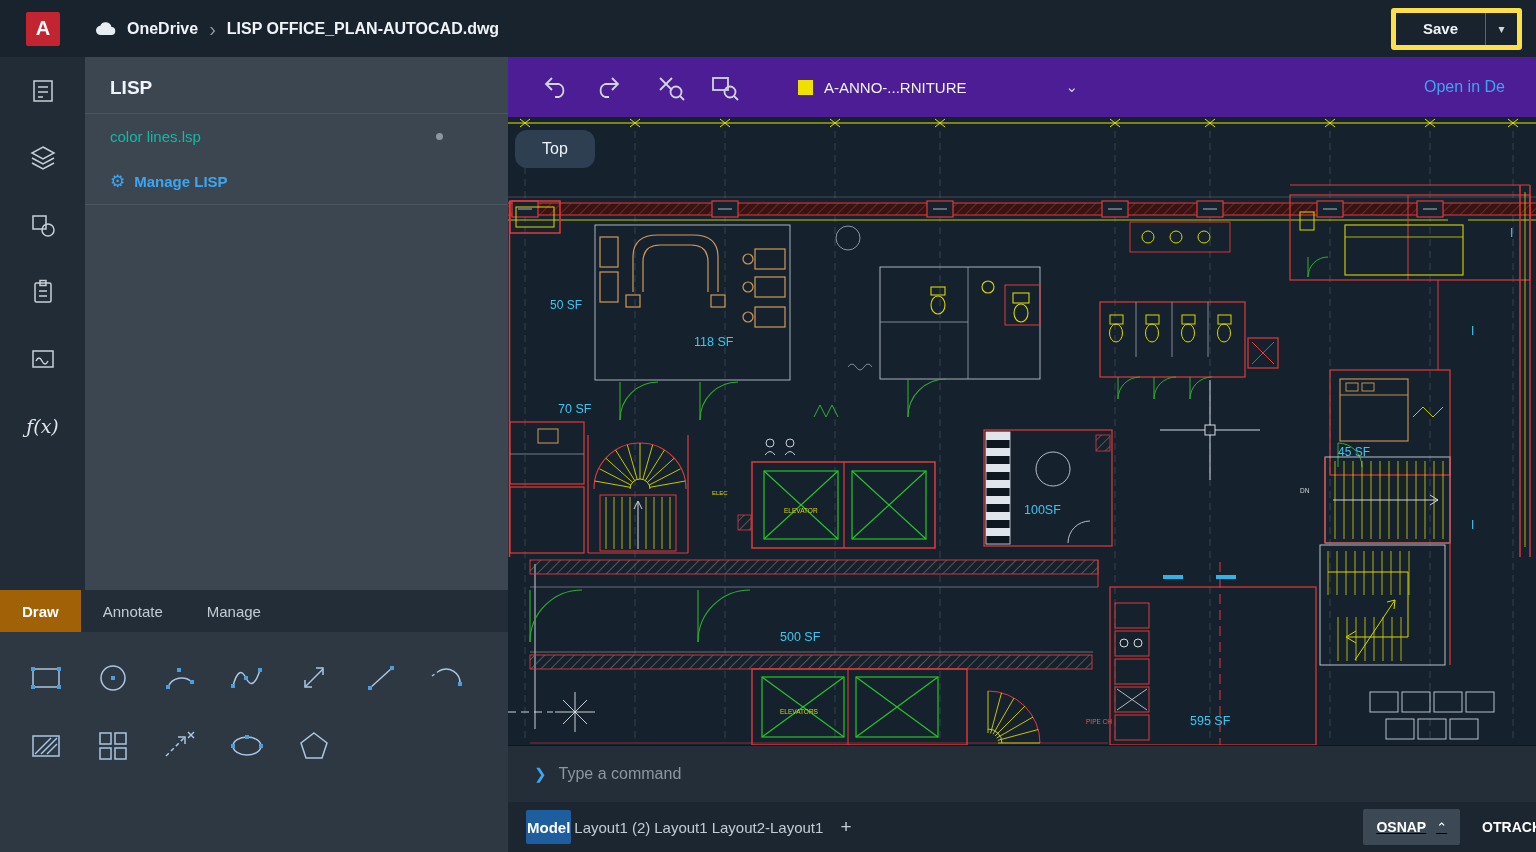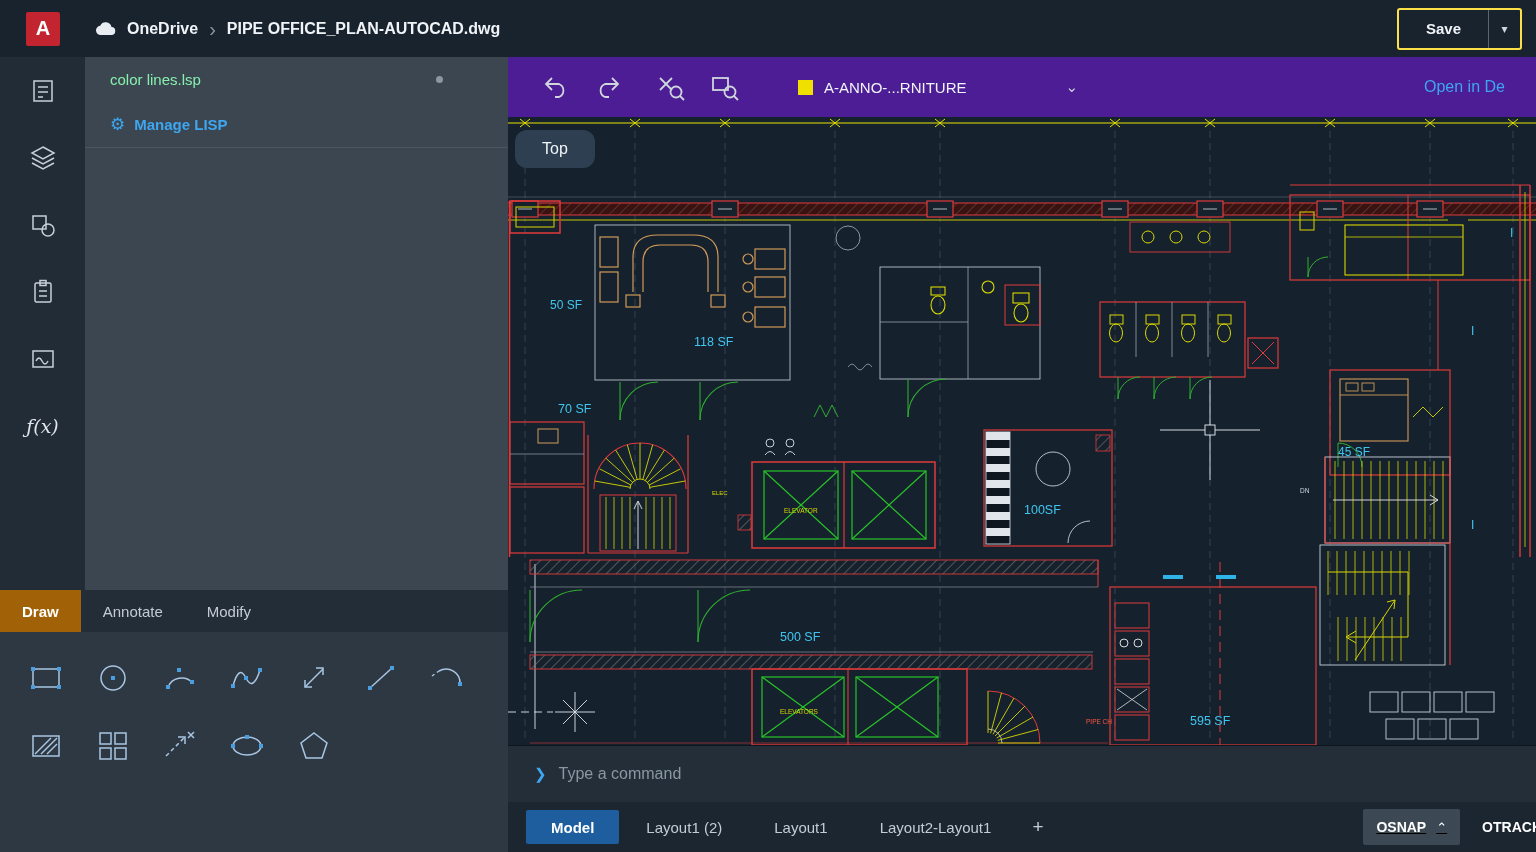--- a/index.html
+++ b/index.html
@@ -11,41 +11,41 @@
   #topbar { left:0; top:0; width:1536px; height:57px; background:#19232d;
     display:flex; align-items:center; }
   #logo { width:34px; height:34px; margin-left:26px; background:#c2252f;
     color:#fff; font-weight:bold; font-size:20px; display:flex;
     align-items:center; justify-content:center; border-radius:2px; }
   #breadcrumb { display:flex; align-items:center; margin-left:34px; gap:9px; }
   #breadcrumb .cloud { color:#e8edf2; display:flex; }
   #breadcrumb .crumb { color:#f0f4f8; font-weight:bold; font-size:16px; }
   #breadcrumb .sep { color:#8b97a1; font-size:20px; line-height:1; padding:0 2px; }
   #save-group { margin-left:auto; margin-right:14px; display:flex; height:42px;
-    border:2px solid #fde047; border-radius:3px; overflow:hidden; }
+    border:5px solid #fde047; border-radius:3px; overflow:hidden; }
   #save-btn { color:#f0f4f8; font-size:15px; font-weight:bold; padding:0 27px;
     display:flex; align-items:center; cursor:pointer; }
   #save-caret { width:32px; display:flex; align-items:center; justify-content:center;
     border-left:1px solid #5a6570; color:#cfd6dc; font-size:12px; cursor:pointer; }
 
   
   #icon-strip { left:0; top:57px; width:85px; height:533px; background:#222c36; }
   .strip-icon { width:85px; height:67px; display:flex; align-items:center;
     justify-content:center; cursor:pointer; color:#dfe5ea; }
   .strip-icon svg { stroke:#c7d0d9; fill:none; stroke-width:1.5; }
   .fx-glyph { font-size:19px; font-style:italic; color:#dfe5ea;
     font-family:"DejaVu Serif",serif;text-align:right; }
 
   
   #lisp-panel { left:85px; top:57px; width:423px; height:533px; background:#3b4651; }
   #lisp-title { color:#f0f4f8; font-size:19px; font-weight:bold;
     padding:20px 25px 14px 25px; border-bottom:1px solid #4b5661; }
   .lisp-item { height:45px; display:flex; align-items:center; padding:0 25px;
     cursor:pointer; }
-  .lisp-item-label { color:#86efac; font-size:15px; }
+  .lisp-item-label { color:#14b8a6; font-size:15px; }
   .lisp-dot { width:7px; height:7px; border-radius:50%; background:#8b97a1;
     margin-left:auto; margin-right:40px; }
   #manage-row { height:46px; display:flex; align-items:center; padding:0 25px;
     gap:9px; border-bottom:1px solid #4b5661; cursor:pointer; }
   #manage-row .gear { color:#3ea6f0; font-size:17px; line-height:1; }
   #manage-label { color:#3ea6f0; font-size:15px; font-weight:bold; }
 
   
   #tool-area { left:0; top:590px; width:508px; height:262px; background:#2e3842; }
   #ribbon-tabs { height:42px; background:#232d37; display:flex; align-items:stretch; }
@@ -84,21 +84,21 @@
 
   
   #command-bar { left:508px; top:745px; width:1028px; height:57px; background:#232e39;
     display:flex; align-items:center; border-top:1px solid #0d151d; }
   #cmd-chevron { color:#3ea6f0; font-size:15px; margin-left:26px; font-weight:bold; }
   #cmd-placeholder { color:#8b97a1; font-size:16px; margin-left:12px; }
 
   
   #tabbar { left:508px; top:802px; width:1028px; height:50px; background:#1b2631;
     display:flex; align-items:center; }
-  .doc-tab { padding:0 25px; height:34px; display:flex; align-items:center;
+  .doc-tab { padding:0 1px; height:34px; display:flex; align-items:center;
     color:#c3ccd4; font-size:15px; cursor:pointer; margin-left:2px; border-radius:2px; }
   .doc-tab.active { background:#1e5e9e; color:#ffffff; font-weight:bold; }
   #tab-add { color:#c3ccd4; font-size:19px; padding:0 16px; cursor:pointer; }
   #osnap-chip { margin-left:auto; background:#3c4853; height:36px; border-radius:2px;
     display:flex; align-items:center; gap:10px; padding:0 13px; cursor:pointer;text-decoration:underline; }
   #osnap-chip .lbl { color:#ffffff; font-size:14px; font-weight:bold; }
   #osnap-chip .caret { color:#ffffff; font-size:13px; }
   #otrack { color:#ffffff; font-size:14px; font-weight:bold; margin-left:22px;
     margin-right:-6px; white-space:nowrap; cursor:pointer; }
 </style>
@@ -108,21 +108,21 @@
 <div id="topbar" class="abs">
   <div id="logo">A</div>
   <div id="breadcrumb">
     <span class="cloud">
       <svg width="24" height="17" viewBox="0 0 24 17">
         <path d="M7,15 h10 a4,4 0 0 0 0.5-8 a6,6 0 0 0 -11.3,-1.2 A4.6,4.6 0 0 0 7,15 Z" fill="#e8edf2"></path>
       </svg>
     </span>
     <span class="crumb">OneDrive</span>
     <span class="sep">›</span>
-    <span class="crumb">PIPE OFFICE_PLAN-AUTOCAD.dwg</span>
+    <span class="crumb">LISP OFFICE_PLAN-AUTOCAD.dwg</span>
   </div>
   <div id="save-group">
     <div id="save-btn">Save</div>
     <div id="save-caret">▾</div>
   </div>
 </div>
 
 <div id="icon-strip" class="abs">
   <div class="strip-icon">
     <svg width="28" height="28" viewBox="0 0 28 28">
@@ -158,37 +158,38 @@
       <rect x="4" y="6" width="20" height="16"></rect>
       <path d="M7,16 q3,-6 6,0 t6,0"></path>
     </svg>
   </div>
   <div class="strip-icon">
     <span class="fx-glyph">ƒ(x)</span>
   </div>
 </div>
 
 <div id="lisp-panel" class="abs">
+  <div id="lisp-title">LISP</div>
   <div id="lisp-items">
       <div class="lisp-item">
         <span class="lisp-item-label">color lines.lsp</span>
         <span class="lisp-dot"></span>
       </div>
     </div>
   <div id="manage-row">
     <span class="gear">⚙</span>
     <span id="manage-label">Manage LISP</span>
   </div>
 </div>
 
 <div id="tool-area" class="abs">
   <div id="ribbon-tabs">
       <div class="ribbon-tab active">Draw</div>
       <div class="ribbon-tab">Annotate</div>
-      <div class="ribbon-tab">Modify</div>
+      <div class="ribbon-tab">Manage</div>
     </div>
   <div id="tool-grid">
     <div class="tool-row">
       <div class="tool-btn">
         <svg width="40" height="40" viewBox="0 0 40 40">
           <rect x="7" y="11" width="26" height="18"></rect>
           <rect class="node" x="5" y="9" width="4" height="4"></rect>
             <rect class="node" x="31" y="9" width="4" height="4"></rect>
           <rect class="node" x="5" y="27" width="4" height="4"></rect>
             <rect class="node" x="31" y="27" width="4" height="4"></rect>

